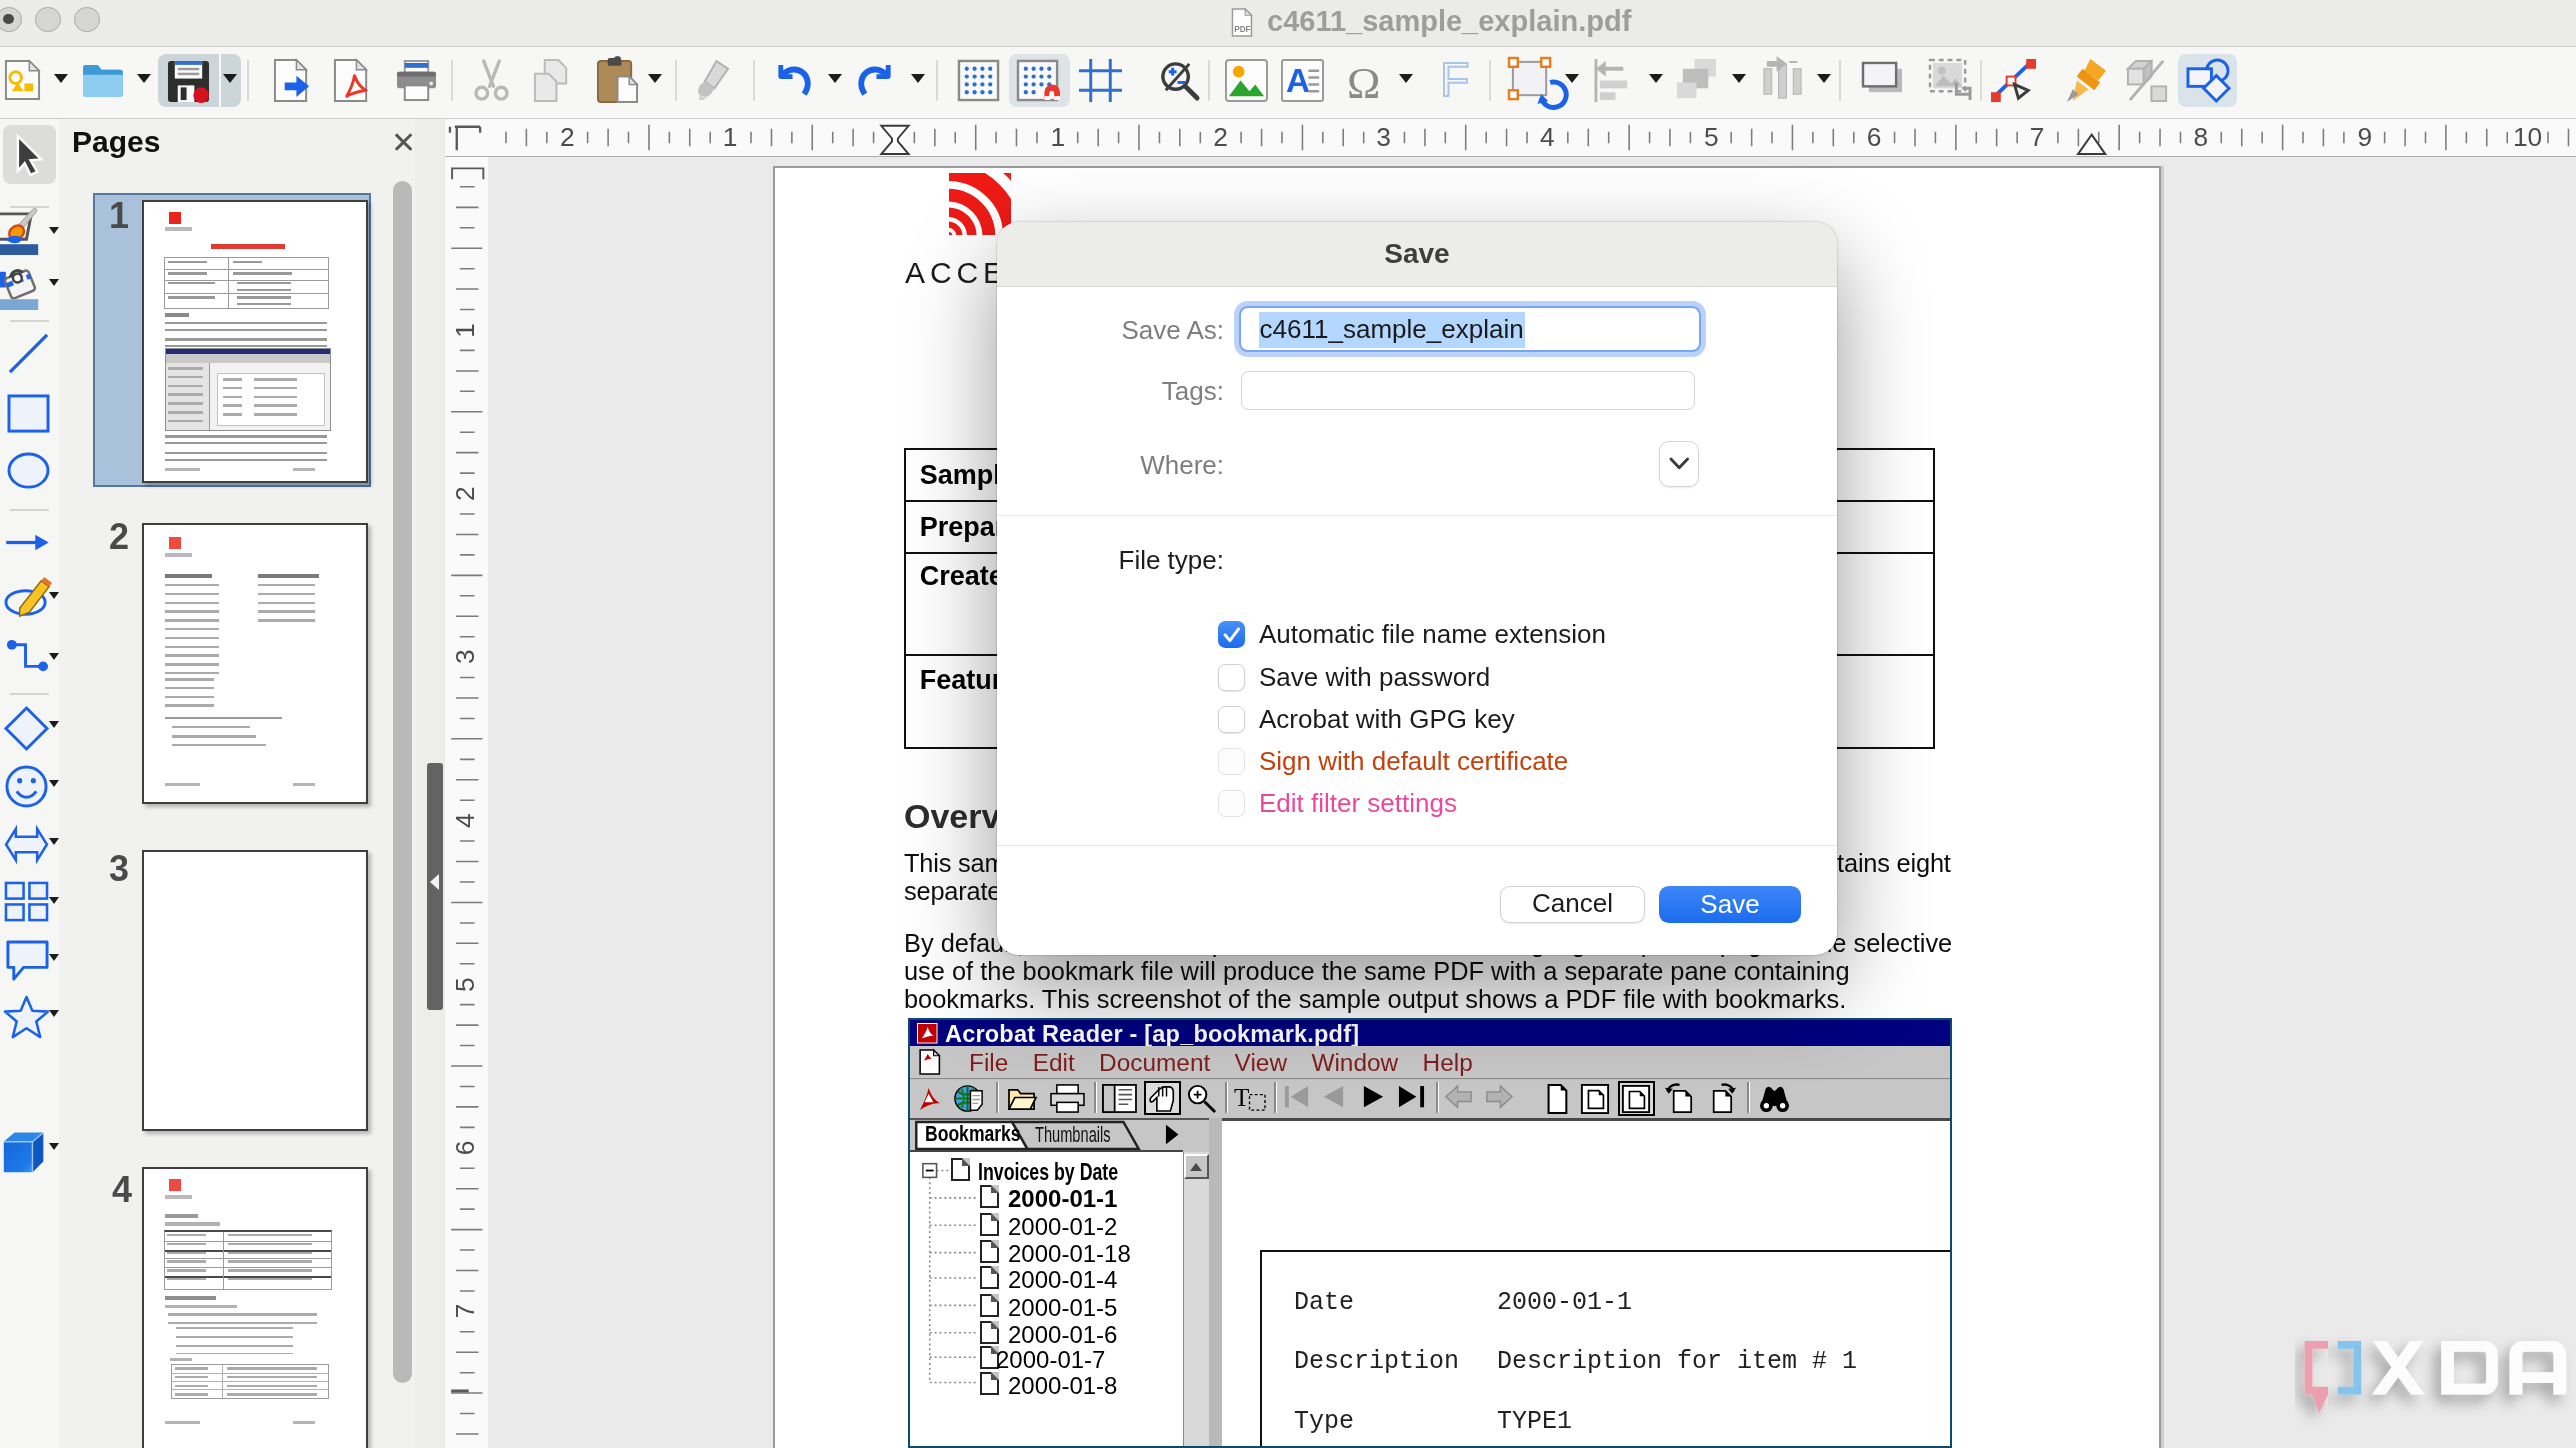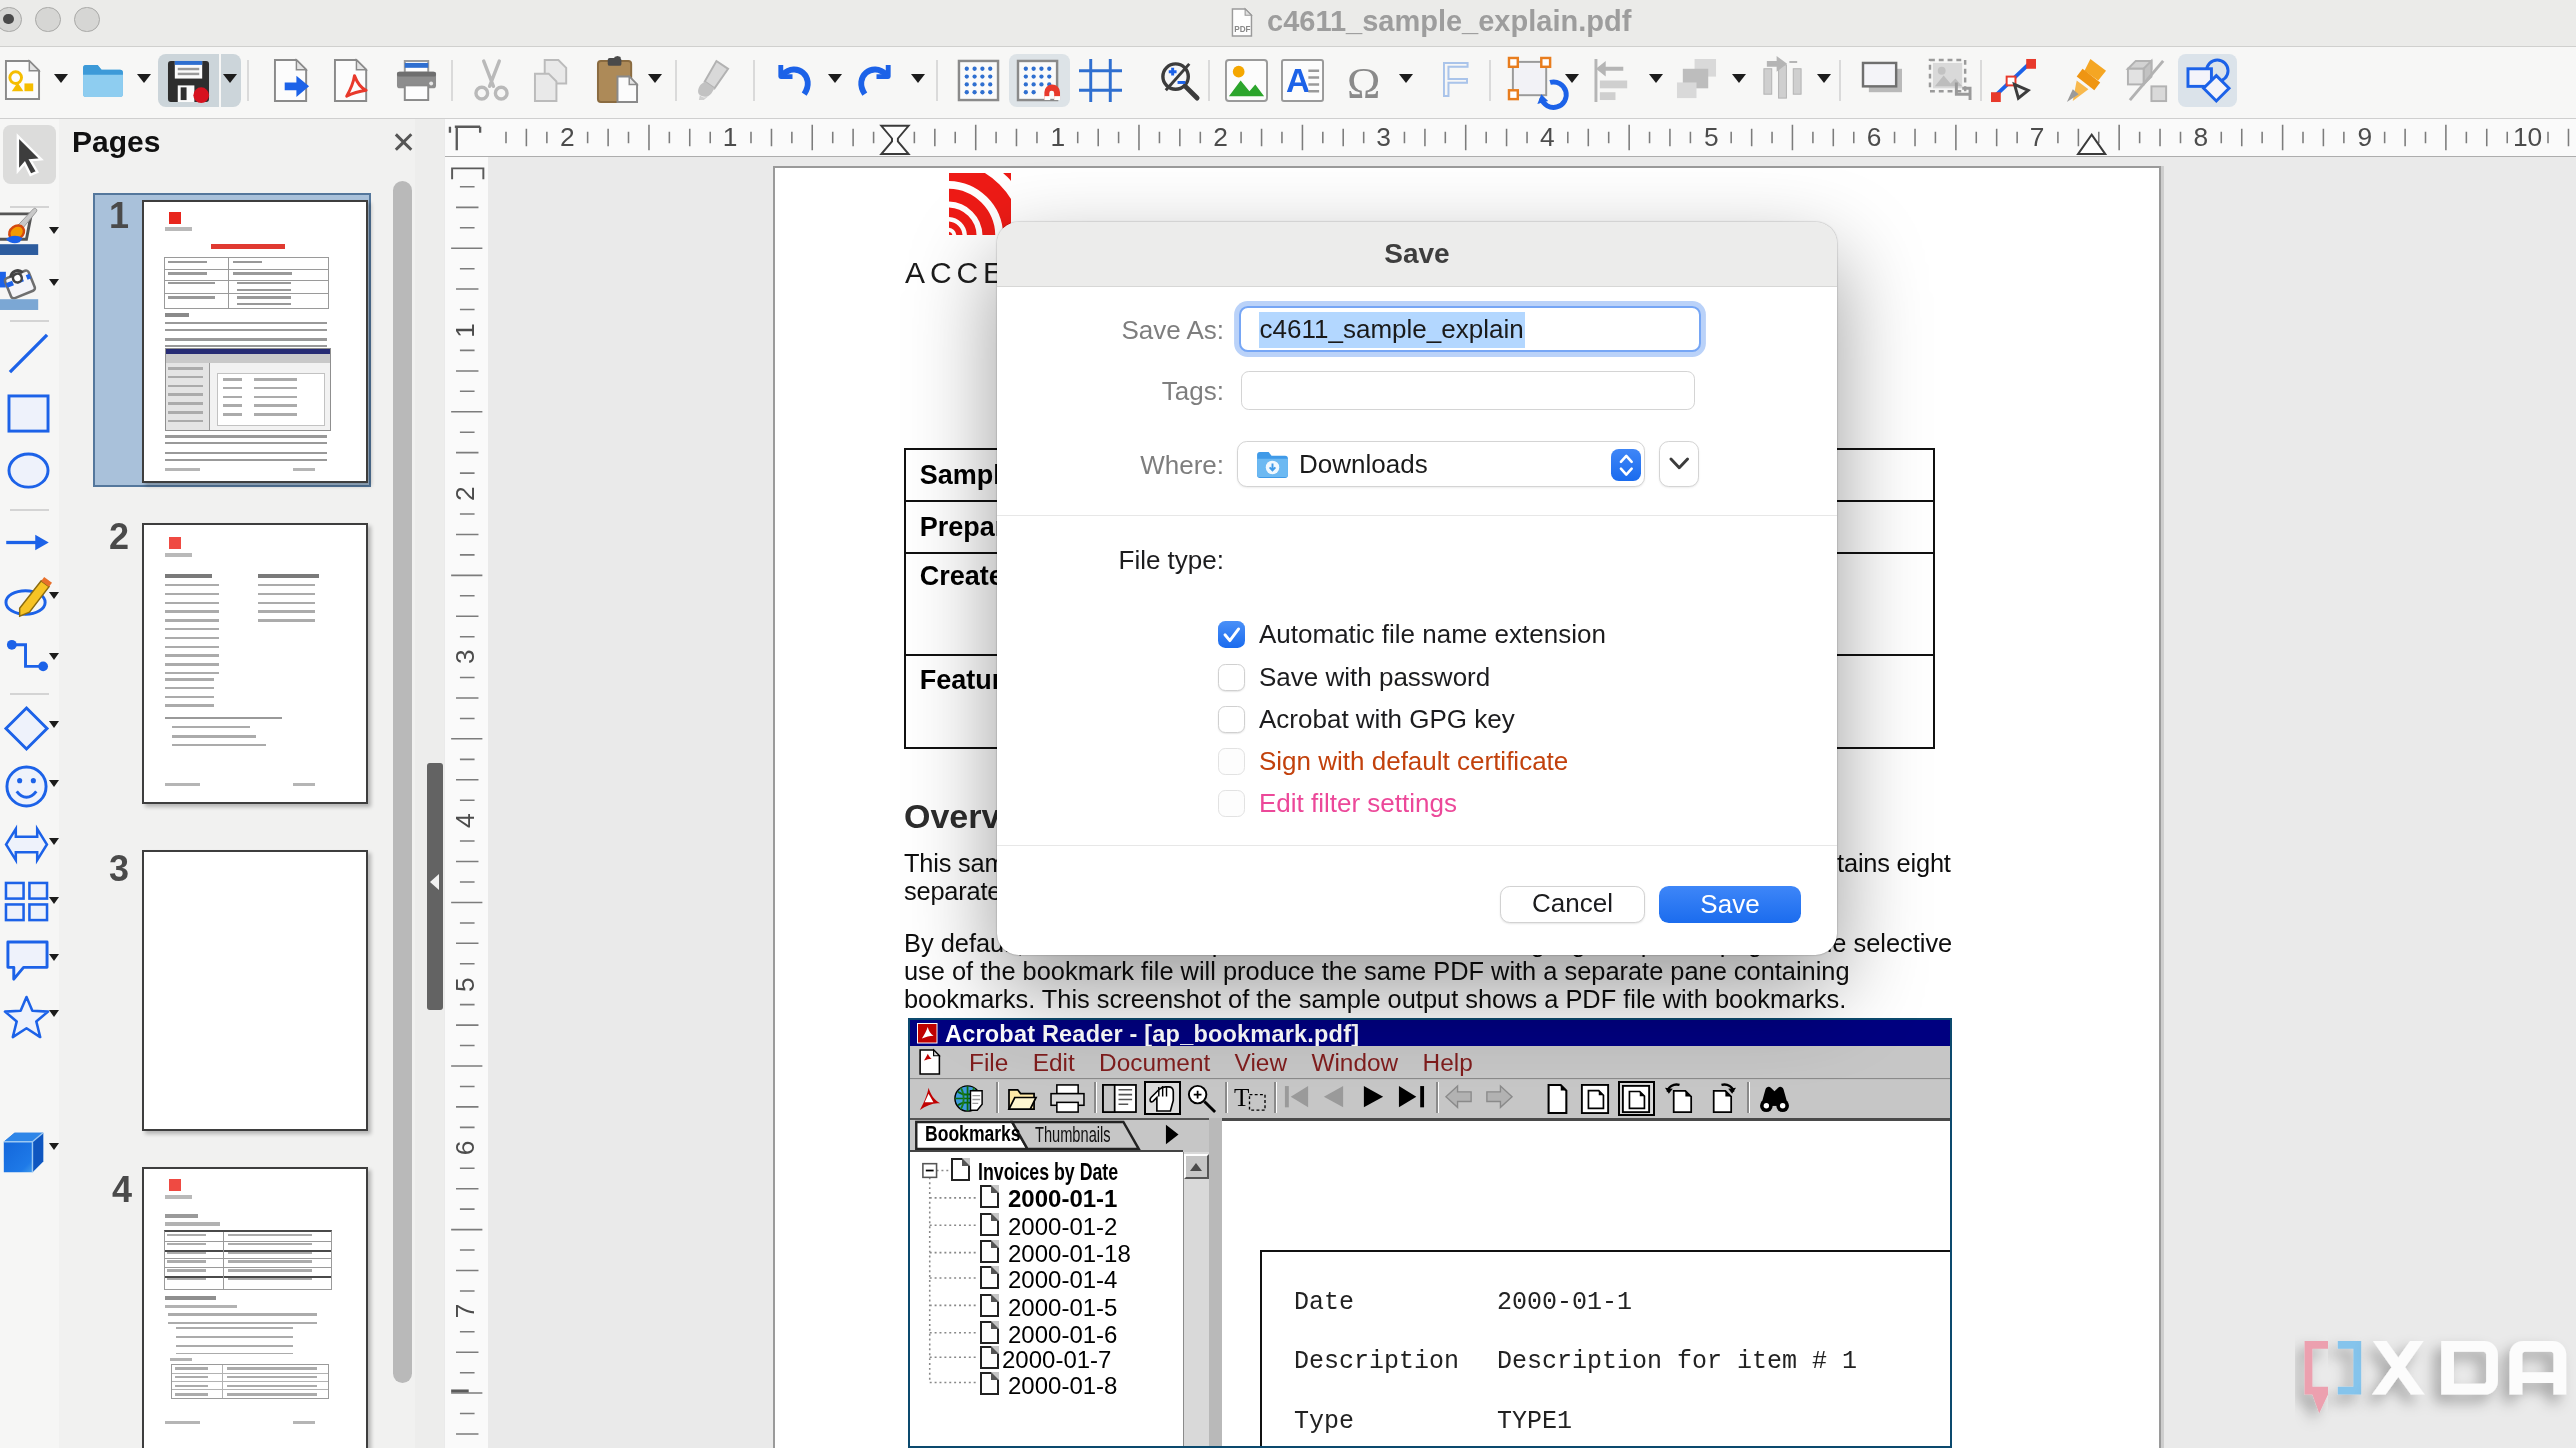--- a/index.html
+++ b/index.html
@@ -730,21 +730,21 @@
   <div class="bkt" style="left:98px;top:193px">2000-01-2</div>
   <div class="pgi" style="left:70px;top:220px"></div>
   <div class="bkt" style="left:98px;top:220px">2000-01-18</div>
   <div class="pgi" style="left:70px;top:246px"></div>
   <div class="bkt" style="left:98px;top:246px">2000-01-4</div>
   <div class="pgi" style="left:70px;top:274px"></div>
   <div class="bkt" style="left:98px;top:274px">2000-01-5</div>
   <div class="pgi" style="left:70px;top:301px"></div>
   <div class="bkt" style="left:98px;top:301px">2000-01-6</div>
   <div class="pgi" style="left:70px;top:326px"></div>
-  <div class="bkt" style="left:92px;top:326px">2000-01-7</div>
+  <div class="bkt" style="left:86px;top:326px">2000-01-7</div>
   <div class="pgi" style="left:70px;top:352px"></div>
   <div class="bkt" style="left:98px;top:352px">2000-01-8</div>
  </div>
 
  <div class="a" style="left:273px;top:132px;width:26px;height:298px;background:#d9d9d9;border-left:1px solid #8a8a8a"></div>
  <div class="a" style="left:274px;top:134px;width:25.4px;height:25.4px;background:#c6c6c6;border:2px solid #fff;border-right-color:#555;border-bottom-color:#555;box-sizing:border-box"></div>
  <div class="a" style="left:280px;top:143px;width:0;height:0;border-left:6.8px solid transparent;border-right:6.8px solid transparent;border-bottom:8.8px solid #4a4a4a"></div>
 
  <div class="a" style="left:299px;top:98px;width:12.7px;height:332px;background:#b9b9b9;border-right:2px solid #555"></div>
 
@@ -768,34 +768,20 @@
  .cbx{position:absolute;width:27px;height:27px;border-radius:7.3px;box-sizing:border-box}
  .cbl{position:absolute;left:262px;font-size:26px;color:#1c1c1e}
  </style>
  <div class="lab" style="top:93px">Save As:</div>
  <div class="a" style="left:242px;top:84px;width:462px;height:46px;background:#fff;border:2.4px solid #76a6f5;border-radius:8.8px;box-shadow:0 0 0 4.9px #bad2f9;box-sizing:border-box">
    <div class="a" style="left:17.6px;top:5.9px;font-size:26px;color:#1a1a1a"><span style="background:#b3d7ff;padding:2px 1px 3.9px 1px">c4611_sample_explain</span></div>
  </div>
  <div class="lab" style="top:154px">Tags:</div>
  <div class="a" style="left:244px;top:149px;width:454px;height:39px;background:#fff;border:1.5px solid #d4d4d4;border-radius:7.8px;box-sizing:border-box"></div>
  <div class="lab" style="top:228px">Where:</div>
- <div class="a" style="left:240px;top:219px;width:408px;height:46px;background:#fff;border:1.5px solid #d4d4d4;border-radius:9.8px;box-sizing:border-box;box-shadow:0 1px 2px rgba(0,0,0,0.08)">
-   <svg class="a" style="left:17.6px;top:8.8px" width="33" height="27" viewBox="0 0 34 28">
-     <path d="M1 4a3 3 0 013-3h9l3 4h14a3 3 0 013 3v17a3 3 0 01-3 3H4a3 3 0 01-3-3z" fill="#3f9ae8"></path>
-     <path d="M1 8h32v16a3 3 0 01-3 3H4a3 3 0 01-3-3z" fill="#6cb9f2"></path>
-     <circle cx="17" cy="17" r="7" fill="#fff" opacity="0.9"></circle>
-     <path d="M17 13v6M14 17l3 3 3-3" stroke="#3f9ae8" stroke-width="2" fill="none"></path>
-   </svg>
-   <div class="a" style="left:61px;top:6.8px;font-size:26px;color:#1a1a1a">Downloads</div>
-   <div class="a" style="left:373px;top:6.8px;width:30px;height:32px;background:linear-gradient(#3f86f7,#1a6bee);border-radius:7.8px">
-     <svg class="a" style="left:5.9px;top:4.9px" width="18.6" height="22.5" viewBox="0 0 19 23">
-       <path d="M4 8l5.5-6L15 8M4 15l5.5 6L15 15" stroke="#fff" stroke-width="2.6" fill="none" stroke-linecap="round" stroke-linejoin="round"></path>
-     </svg>
-   </div>
- </div>
  <div class="a" style="left:662px;top:219px;width:40px;height:46px;background:#fff;border:1.5px solid #d4d4d4;border-radius:9.8px;box-sizing:border-box;box-shadow:0 1px 2px rgba(0,0,0,0.08)">
    <svg class="a" style="left:8.8px;top:14.7px" width="20.5" height="13.7" viewBox="0 0 21 14">
      <path d="M2 2l8.5 9L19 2" stroke="#3c3c3c" stroke-width="3" fill="none" stroke-linecap="round" stroke-linejoin="round"></path>
    </svg>
  </div>
  <div class="a" style="left:0;top:293px;width:840px;height:1px;background:#e7e7e7"></div>
  <div class="lab" style="top:323px;color:#1c1c1e">File type:</div>
  <div class="cbx" style="left:221px;top:399px;background:linear-gradient(#4a90f8,#1a6bee)">
    <svg class="a" style="left:4.9px;top:5.9px" width="17.6" height="15.6" viewBox="0 0 18 16">
      <path d="M2 8l5 6L16 2" stroke="#fff" stroke-width="3" fill="none" stroke-linecap="round" stroke-linejoin="round"></path>

